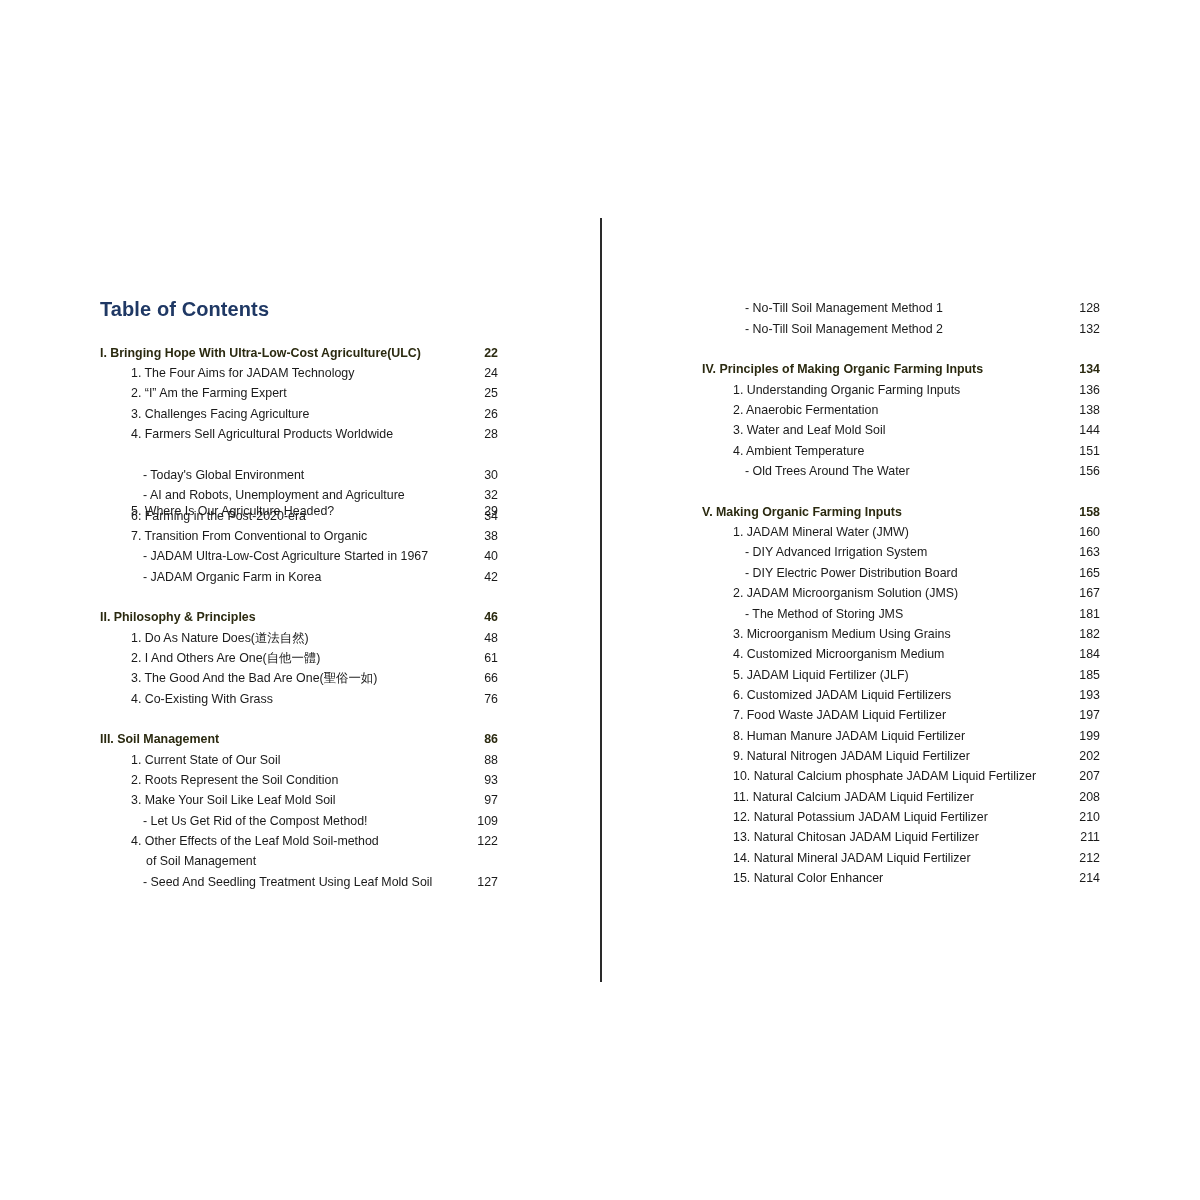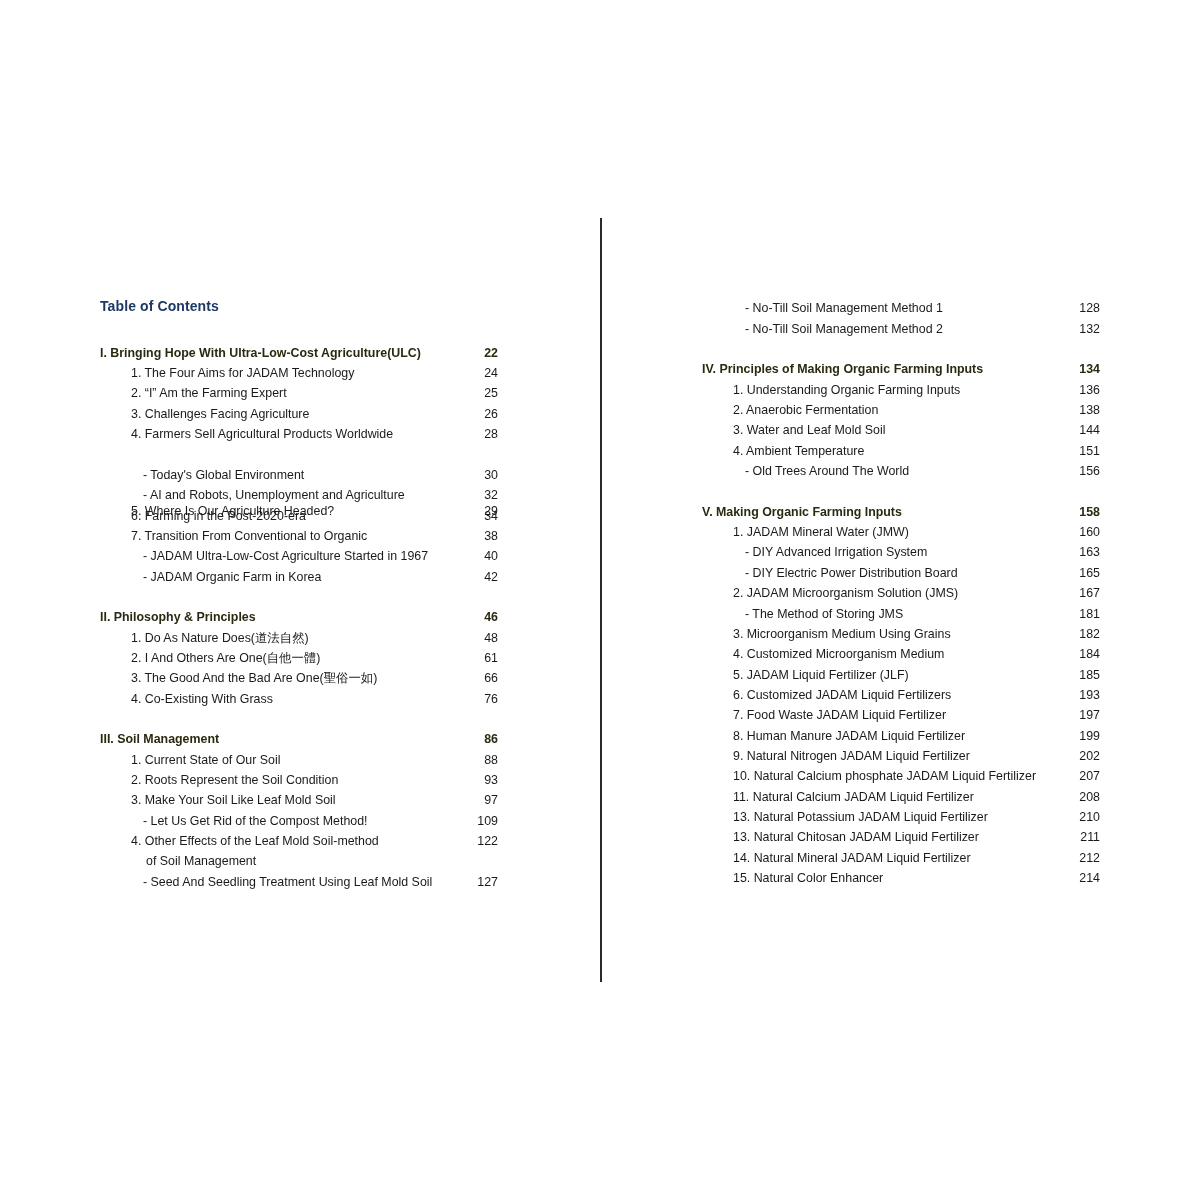--- a/index.html
+++ b/index.html
@@ -2,21 +2,21 @@
 <html><head>
 <meta charset="utf-8">
 <style>
   html, body { margin:0; padding:0; background:#ffffff; }
   body { width:1200px; height:1200px; position:relative; overflow:hidden;
          font-family:"Liberation Sans", "DejaVu Sans", sans-serif; color:#1a1a1a; }
   .page { position:absolute; top:0; }
   .page-left { left:100px; width:398px; }
   .page-right { left:702px; width:398px; }
   .divider { position:absolute; left:600px; top:218px; width:2px; height:764px; background:#2a2a2a; }
-  .toc-title { position:absolute; left:100px; top:298px; font-size:14px; font-weight:bold;
+  .toc-title { position:absolute; left:100px; top:298px; font-size:20px; font-weight:bold;
                color:#1f3864; letter-spacing:0.1px; }
   .entries { position:absolute; left:0; width:398px; }
   .entry { position:absolute; left:0; right:0; height:20px; font-size:12.4px; line-height:20px; white-space:nowrap; }
   .entry .label { position:absolute; top:0; }
   .entry .page-no { position:absolute; right:0; top:0; text-align:center; }
   .entry.section { font-weight:bold; color:#2b2a10; }
   .entry.section .label { left:0; }
   .entry.lvl1 .label { left:31px; }
   .entry.lvl2 .label { left:43px; }
   .entry.cont .label { left:46px; }
@@ -157,21 +157,21 @@
       </div>
       <div class="entry lvl1" style="top: 420px;">
         <span class="label">3. Water and Leaf Mold Soil</span>
         <span class="page-no">144</span>
       </div>
       <div class="entry lvl1" style="top: 441px;">
         <span class="label">4. Ambient Temperature</span>
         <span class="page-no">151</span>
       </div>
       <div class="entry lvl2" style="top: 461px;">
-        <span class="label">- Old Trees Around The World</span>
+        <span class="label">- Old Trees Around The Water</span>
         <span class="page-no">156</span>
       </div>
       <div class="entry section" style="top: 502px;">
         <span class="label">V. Making Organic Farming Inputs</span>
         <span class="page-no">158</span>
       </div>
       <div class="entry lvl1" style="top: 522px;">
         <span class="label">1. JADAM Mineral Water (JMW)</span>
         <span class="page-no">160</span>
       </div>
@@ -221,21 +221,21 @@
       </div>
       <div class="entry lvl1" style="top: 766px;">
         <span class="label">10. Natural Calcium phosphate JADAM Liquid Fertilizer</span>
         <span class="page-no">207</span>
       </div>
       <div class="entry lvl1" style="top: 787px;">
         <span class="label">11. Natural Calcium JADAM Liquid Fertilizer</span>
         <span class="page-no">208</span>
       </div>
       <div class="entry lvl1" style="top: 807px;">
-        <span class="label">13. Natural Potassium JADAM Liquid Fertilizer</span>
+        <span class="label">12. Natural Potassium JADAM Liquid Fertilizer</span>
         <span class="page-no">210</span>
       </div>
       <div class="entry lvl1" style="top: 827px;">
         <span class="label">13. Natural Chitosan JADAM Liquid Fertilizer</span>
         <span class="page-no">211</span>
       </div>
       <div class="entry lvl1" style="top: 848px;">
         <span class="label">14. Natural Mineral JADAM Liquid Fertilizer</span>
         <span class="page-no">212</span>
       </div>

